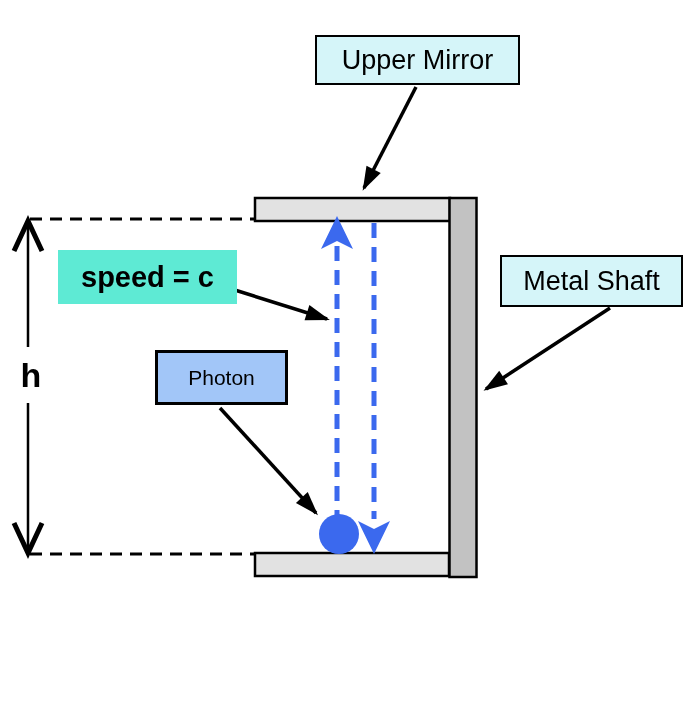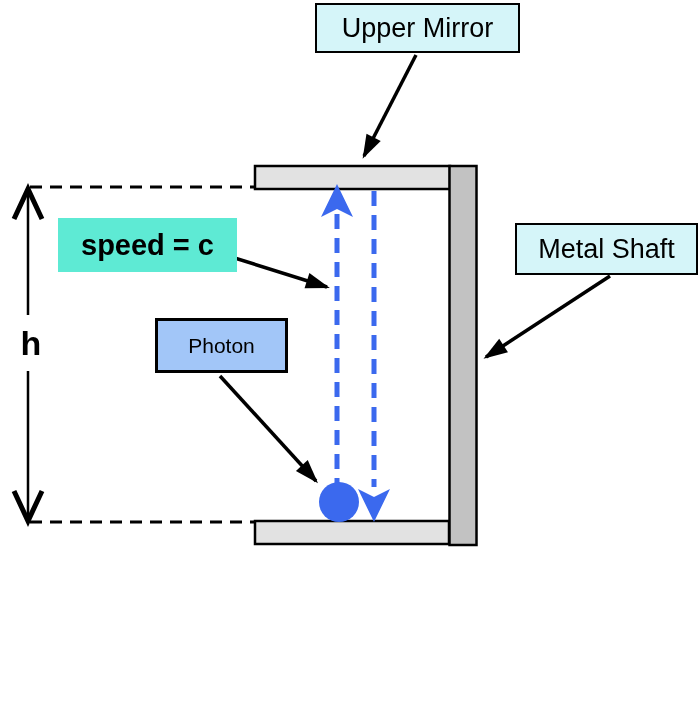--- a/index.html
+++ b/index.html
@@ -3,35 +3,36 @@
 <meta charset="utf-8">
 <style>
   html, body { margin: 0; padding: 0; background: #ffffff; }
   .stage {
     position: relative;
     width: 700px;
     height: 547px;
     background: #ffffff;
     font-family: "Liberation Sans", sans-serif;
     overflow: hidden;
+    margin-top: 32px;
   }
   .stage svg { position: absolute; left: 0; top: 0; }
   .label-box {
     position: absolute;
     display: flex;
     align-items: center;
     justify-content: center;
     box-sizing: border-box;
     color: #000;
     white-space: nowrap;
   }
   .framed { border: 2.5px solid #000; }
   .cyan-box  { left: 0; top: 0; font-size: 27px; font-weight: 500; }
   #upper-mirror-label { left: 315px; top: 3px;   width: 205px; height: 50px; }
-  #metal-shaft-label  { left: 515px; top: 223px; width: 183px; height: 52px; }
+  #metal-shaft-label  { left: 500px; top: 223px; width: 183px; height: 52px; }
   #lower-mirror-label { left: 316px; top: 655px; width: 211px; height: 55px; }
   #photon-label       { left: 155px; top: 318px; width: 133px; height: 55px;
                         border-width: 3px; font-size: 21px; font-weight: 500; }
   #speed-label        { left: 58px;  top: 218px; width: 179px; height: 54px;
                         font-size: 29px; font-weight: bold; background: #5eead4; }
   #h-label            { left: 0px;   top: 315px; width: 62px;  height: 56px;
                         font-size: 34px; font-weight: bold; background: #ffffff; }
 </style>
 </head>
 <body>

